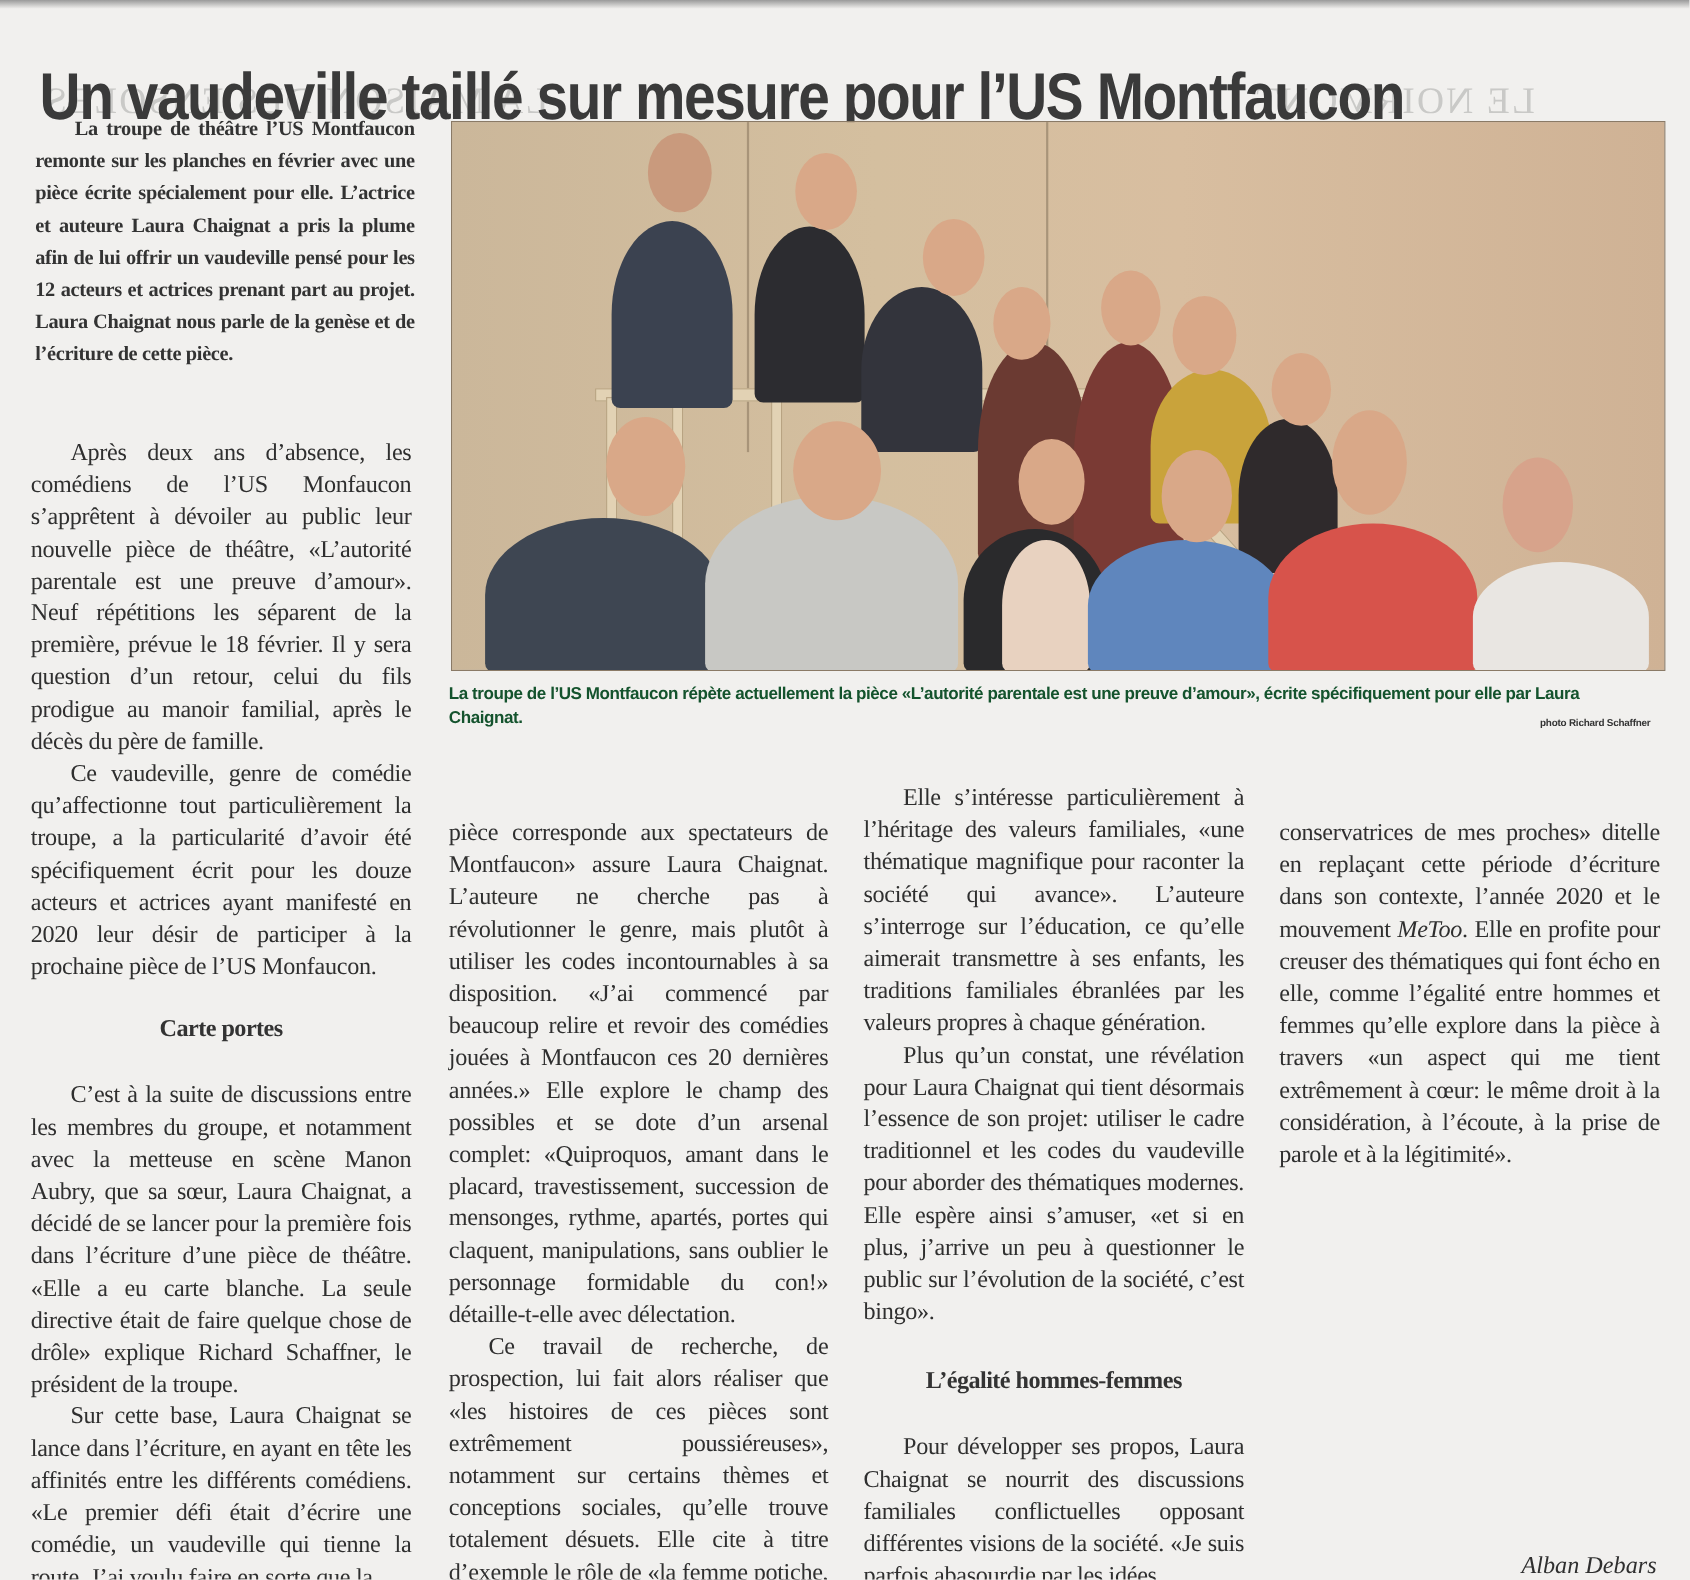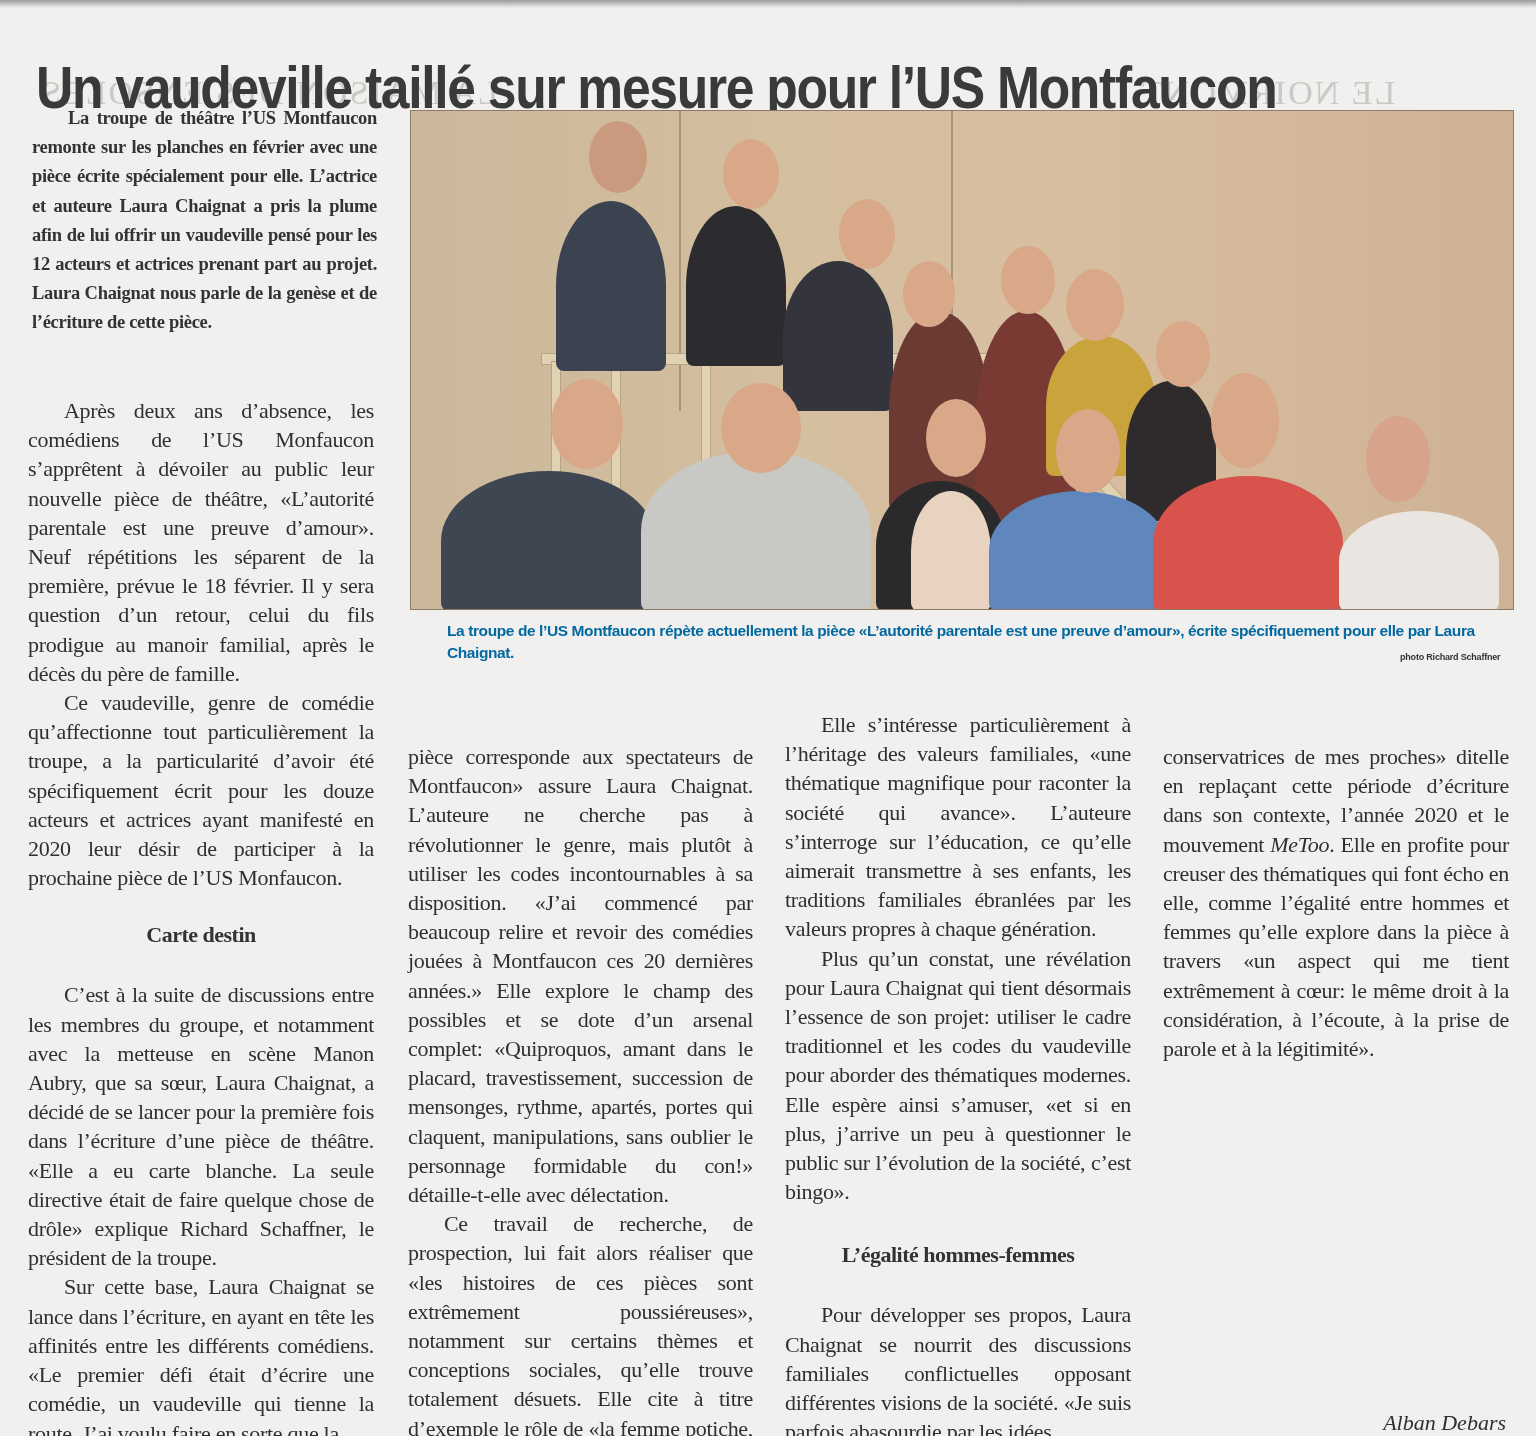--- a/index.html
+++ b/index.html
@@ -51,21 +51,21 @@
     background: linear-gradient(90deg, #cbb79a 0%, #d4bf9f 35%, #d8bea0 60%, #cfb295 100%);
     overflow: hidden; border: 1px solid #8a7a66;
   }
   .wallseam { position: absolute; top: 0; width: 2px; height: 300px; background: #a89479; }
   .rail { position: absolute; background: #e2d2b4; border: 1px solid #b8a382; }
   .person { position: absolute; border-radius: 50% 50% 8px 8px; }
   .head { position: absolute; border-radius: 50%; background: #d9a888; }
   .caption {
     position: absolute; left: 408px; top: 620px; width: 1070px;
     font-family: "Liberation Sans", sans-serif; font-weight: 700;
-    font-size: 15.5px; line-height: 22px; color: #0369a1; letter-spacing: -0.4px; margin-left: 39px;
+    font-size: 15.5px; line-height: 22px; color: #14532d; letter-spacing: -0.4px;
   }
   .credit {
     position: absolute; left: 1400px; top: 652px;
     font-family: "Liberation Sans", sans-serif; font-weight: 700;
     font-size: 9px; color: #333; letter-spacing: -0.2px;
   }
   .byline {
     position: absolute; right: 30px; top: 1410px;
     font-style: italic; font-size: 22px; color: #2f2f2f;
   }
@@ -124,21 +124,21 @@
   <div class="person" style="left:928px;top:400px;width:160px;height:100px;background:#e9e6e2;"></div>
   <div class="head" style="left:955px;top:305px;width:64px;height:86px;background:#d7a38b;"></div>
 </div>
 
 <div class="caption">La troupe de l’US Montfaucon répète actuellement la pièce «L’autorité parentale est une preuve d’amour», écrite spécifiquement pour elle par Laura Chaignat.</div>
 <div class="credit">photo Richard Schaffner</div>
 
 <div class="col col1">
   <p>Après deux ans d’absence, les comédiens de l’US Monfaucon s’apprêtent à dévoiler au public leur nouvelle pièce de théâtre, «L’autorité parentale est une preuve d’amour». Neuf répétitions les séparent de la première, prévue le 18 février. Il y sera question d’un retour, celui du fils prodigue au manoir familial, après le décès du père de famille.</p>
   <p>Ce vaudeville, genre de comédie qu’affectionne tout particulièrement la troupe, a la particularité d’avoir été spécifiquement écrit pour les douze acteurs et actrices ayant manifesté en 2020 leur désir de participer à la prochaine pièce de l’US Monfaucon.</p>
-  <h3>Carte destin</h3>
+  <h3>Carte portes</h3>
   <p>C’est à la suite de discussions entre les membres du groupe, et notamment avec la metteuse en scène Manon Aubry, que sa sœur, Laura Chaignat, a décidé de se lancer pour la première fois dans l’écriture d’une pièce de théâtre. «Elle a eu carte blanche. La seule directive était de faire quelque chose de drôle» explique Richard Schaffner, le président de la troupe.</p>
   <p>Sur cette base, Laura Chaignat se lance dans l’écriture, en ayant en tête les affinités entre les différents comédiens. «Le premier défi était d’écrire une comédie, un vaudeville qui tienne la route. J’ai voulu faire en sorte que la</p>
 </div>
 
 <div class="col col2">
   <p class="noindent">pièce corresponde aux spectateurs de Montfaucon» assure Laura Chaignat. L’auteure ne cherche pas à révolutionner le genre, mais plutôt à utiliser les codes incontournables à sa disposition. «J’ai commencé par beaucoup relire et revoir des comédies jouées à Montfaucon ces 20 dernières années.» Elle explore le champ des possibles et se dote d’un arsenal complet: «Quiproquos, amant dans le placard, travestissement, succession de mensonges, rythme, apartés, portes qui claquent, manipulations, sans oublier le personnage formidable du con!» détaille-t-elle avec délectation.</p>
   <p>Ce travail de recherche, de prospection, lui fait alors réaliser que «les histoires de ces pièces sont extrêmement poussiéreuses», notamment sur certains thèmes et conceptions sociales, qu’elle trouve totalement désuets. Elle cite à titre d’exemple le rôle de «la femme potiche, les premiers rôles masculins, l’homosexualité raillée, la morale et l’argent».</p>
 </div>
 
 <div class="col col3">

